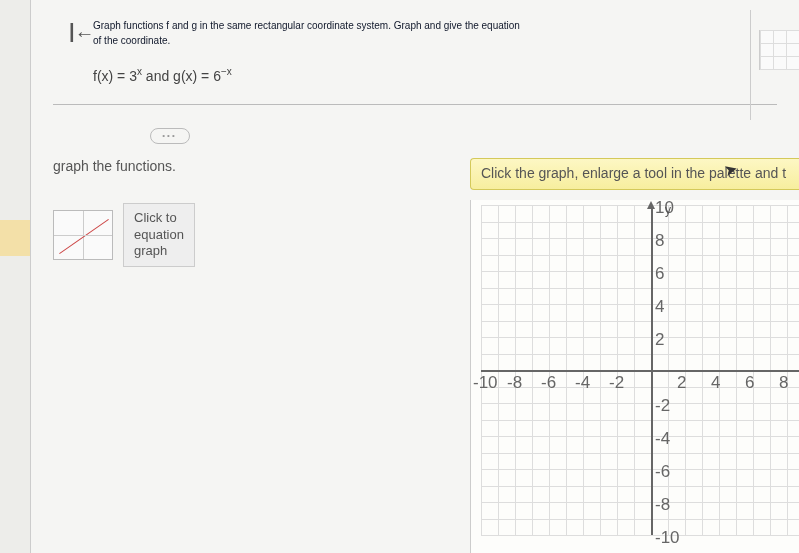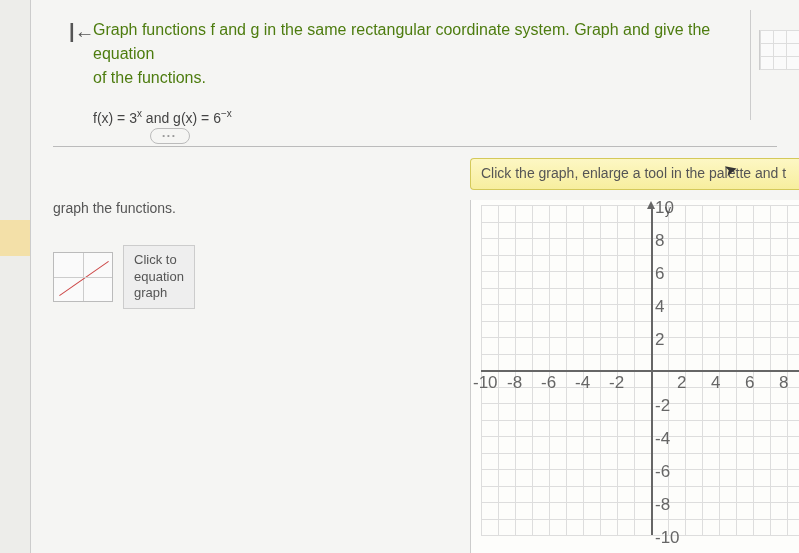--- a/index.html
+++ b/index.html
@@ -26,23 +26,23 @@
     position: absolute;
     left: 38px;
     top: 20px;
     font-size: 20px;
     color: #555;
     cursor: pointer;
     font-weight: bold;
   }
   .question-header {
     margin-left: 40px;
-    font-size: 16px;
+    font-size: 10px;
     line-height: 1.5;
-    color: #4d7c0f;
+    color: #0f172a;
     max-width: 620px;
   }
   .formula {
     margin-left: 40px;
     margin-top: 18px;
     font-size: 14px;
     color: #444;
   }
   .formula sup { font-size: 10px; }
   .divider {
@@ -207,21 +207,21 @@
 
 <div class="left-strip"></div>
 <div class="left-highlight"></div>
 
 <div class="main-panel">
 
   <div class="back-arrow">|←</div>
 
   <div class="question-header">
     <span>Graph functions f and g in the same rectangular coordinate system. Graph and give the equation</span><br>
-    <span>of the functions.</span>
+    <span>of the coordinate.</span>
   </div>
 
   <div class="formula">
     <span>f(x) = 3</span><sup>x</sup><span> and g(x) = 6</span><sup>−x</sup>
   </div>
 
   <hr class="divider">
 
   <div class="instruction2">
     <br>

